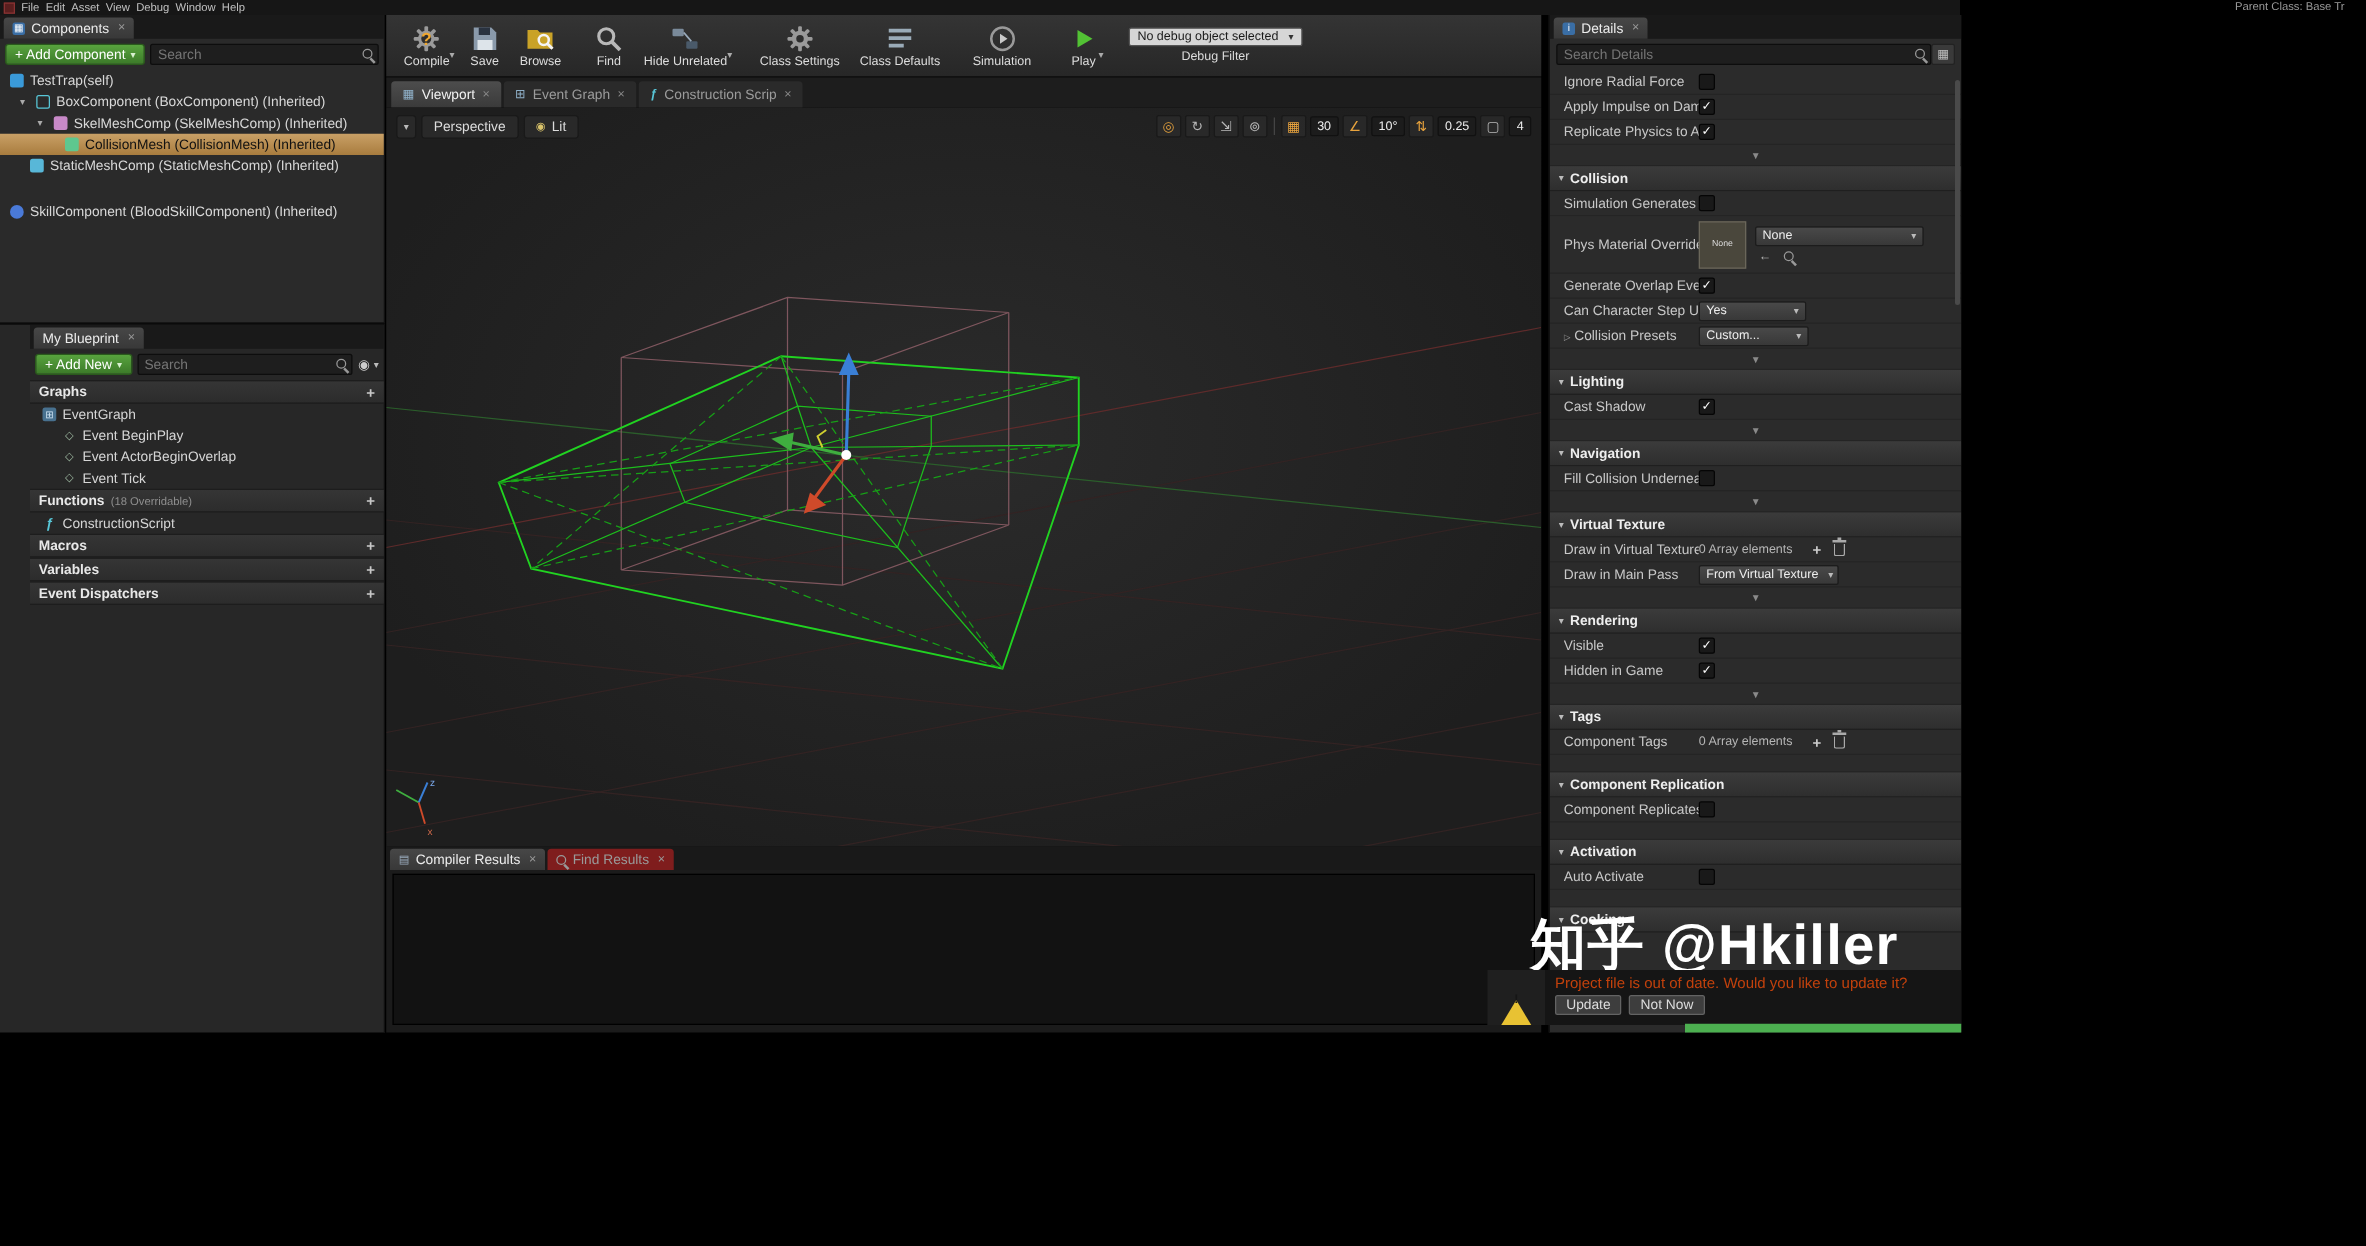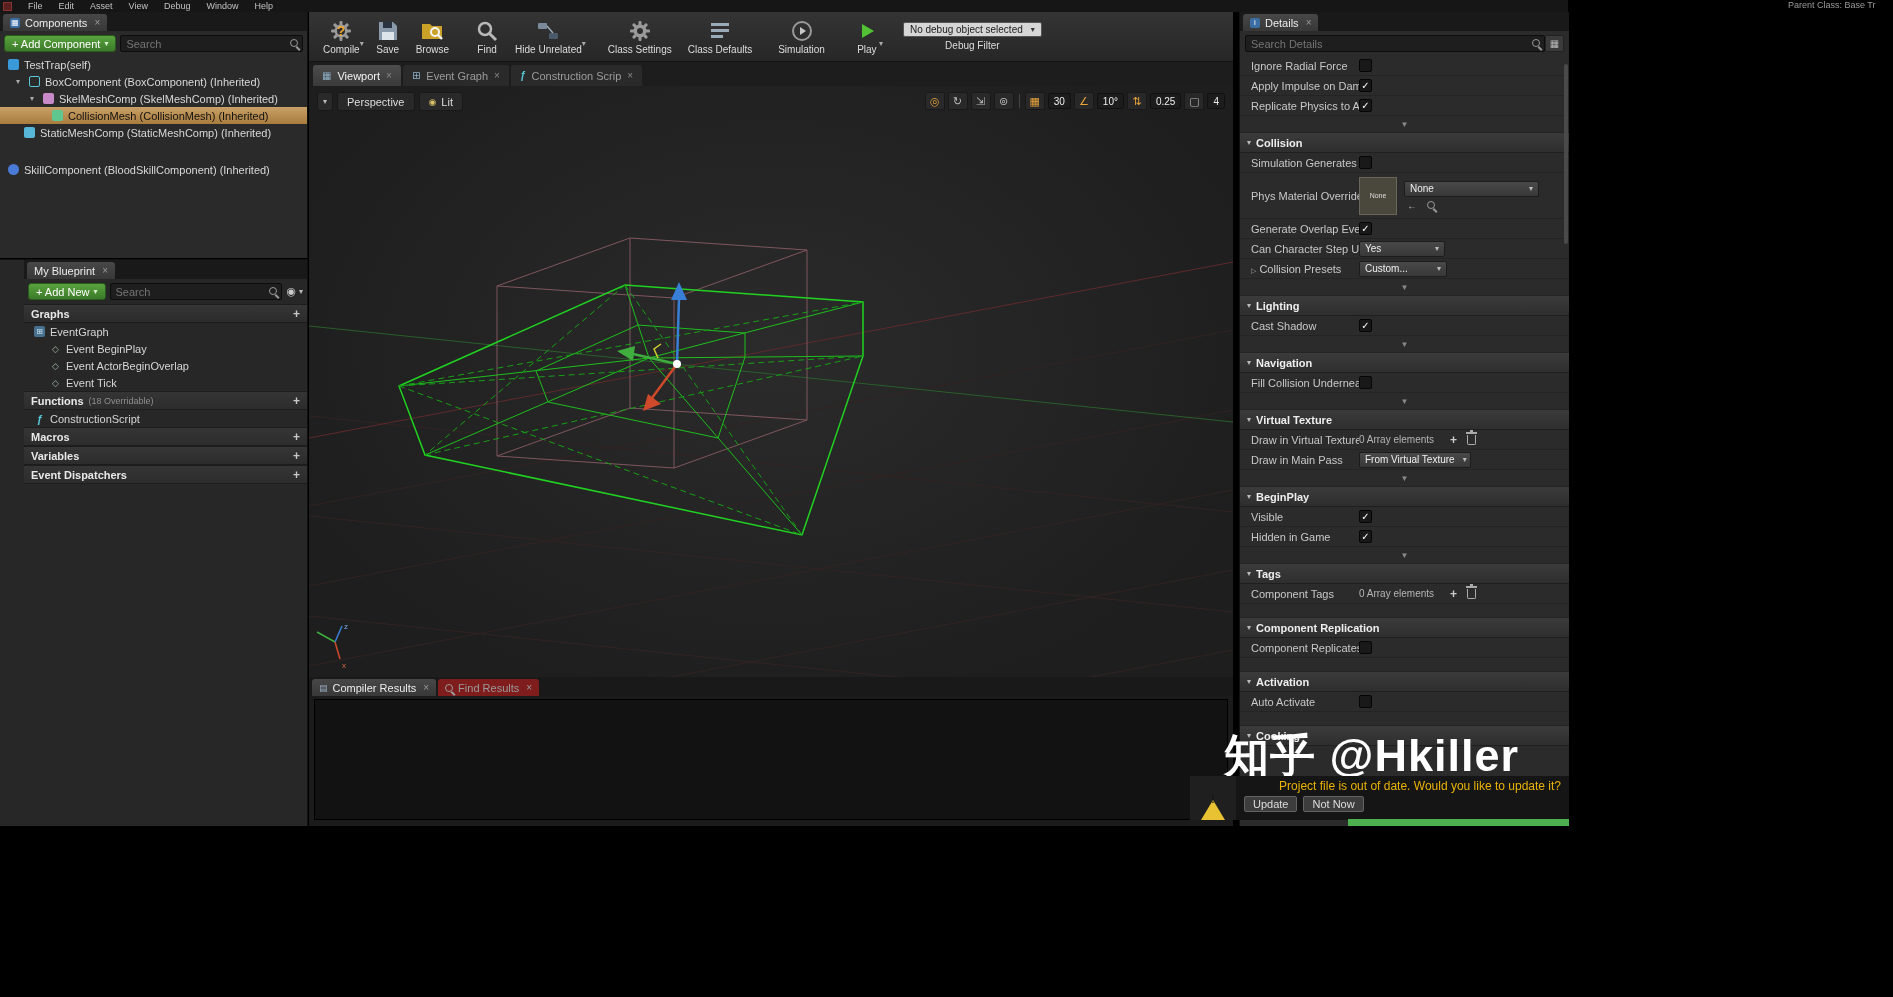--- a/index.html
+++ b/index.html
@@ -1,21 +1,21 @@
 <!DOCTYPE html>
 <html><head>
 <meta charset="utf-8">
 <style>
   * { margin:0; padding:0; box-sizing:border-box; }
   html,body { background:#000; }
   body { font-family:"Liberation Sans","DejaVu Sans",sans-serif; font-size:11px; color:#ccc; }
   .app { position:relative; width:1893px; height:997px; background:#000; overflow:hidden; }
 
   
-  .menubar { position:absolute; left:0; top:0; width:1568px; height:12px; background:#161616; display:flex; align-items:center; gap:16px; padding-left:3px; font-size:9px; color:#c0c0c0; }
+  .menubar { position:absolute; left:0; top:0; width:1568px; height:12px; background:#161616; display:flex; align-items:center; gap:5px; padding-left:3px; font-size:9px; color:#c0c0c0; }
   .app-dot { width:9px; height:9px; background:#5a1f1f; border:1px solid #833; flex:none; }
   .menu-item { cursor:default; }
   .parent-class { position:absolute; left:1788px; top:0px; font-size:9px; color:#9a9a9a; white-space:nowrap; z-index:5; }
 
   
   .tabstrip { height:19px; background:#191919; display:flex; align-items:flex-end; padding-left:3px; gap:2px; }
   .ptab { display:flex; align-items:center; gap:5px; background:linear-gradient(#474747,#383838); padding:2px 7px; border-radius:3px 3px 0 0; color:#ececec; font-size:11px; height:17px; }
   .ptab .x { color:#999; font-size:10px; margin-left:2px; }
   .ptab .tab-ico { width:10px; height:10px; border-radius:2px; display:flex; align-items:center; justify-content:center; font-size:8px; color:#fff; flex:none; }
   .btn-green { background:linear-gradient(#58a33e,#3c7a29); border:1px solid #2a5a1c; border-radius:3px; color:#fff; padding:1px 7px; font-size:11px; display:flex; align-items:center; gap:4px; height:17px; white-space:nowrap; }
@@ -106,21 +106,21 @@
   .d-scrollthumb { position:absolute; right:1px; top:52px; width:4px; height:180px; background:#4a4a4a; border-radius:2px; }
 
   
   .watermark { position:absolute; left:1224px; top:726px; font-size:45px; font-weight:bold; color:#fff; z-index:40; white-space:nowrap; letter-spacing:1px; }
   .notif { position:absolute; left:1190px; top:776px; width:379px; height:44px; background:#151515; display:flex; z-index:50; }
   .notif-iconbox { width:46px; background:#1f1f1f; display:flex; align-items:center; justify-content:center; flex:none; }
   .warn { position:relative; width:24px; height:20px; }
   .warn .tri { width:0; height:0; border-left:12px solid transparent; border-right:12px solid transparent; border-bottom:20px solid #e8c233; }
   .warn .excl { position:absolute; left:0; right:0; top:6px; text-align:center; color:#151515; font-weight:bold; font-size:10px; }
   .notif-body { flex:1; padding:3px 8px; display:flex; flex-direction:column; gap:3px; }
-  .notif-msg { color:#eab308; font-size:12px; white-space:nowrap;text-align:right; }
+  .notif-msg { color:#c2410c; font-size:12px; white-space:nowrap; }
   .notif-btns { display:flex; gap:6px; }
   .notif-btn { background:#3d3d3d; border:1px solid #636363; border-radius:2px; color:#ddd; font-size:11px; padding:0 8px; height:16px; display:flex; align-items:center; }
   .progress-bar { position:absolute; left:1348px; top:819px; width:221px; height:7px; background:#4caf50; z-index:51; }
 </style>
 </head>
 <body>
 
 <div class="app">
 
   <div class="menubar">
@@ -582,21 +582,21 @@
       <span class="d-label">Draw in Main Pass</span>
       <span class="dropdown" style="width:112px">
         <span>From Virtual Texture</span>
           <span class="caret">▾</span>
       </span>
     </div>
     <div class="d-sep">▼</div>
 
     <div class="d-hdr">
         <span class="tri">▾</span>
-        <span>BeginPlay</span>
+        <span>Rendering</span>
       </div>
     <div class="d-row">
       <span class="d-label">Visible</span>
       <span class="checkbox">
           <span class="chk">✓</span>
         </span>
     </div>
     <div class="d-row">
       <span class="d-label">Hidden in Game</span>
       <span class="checkbox">

